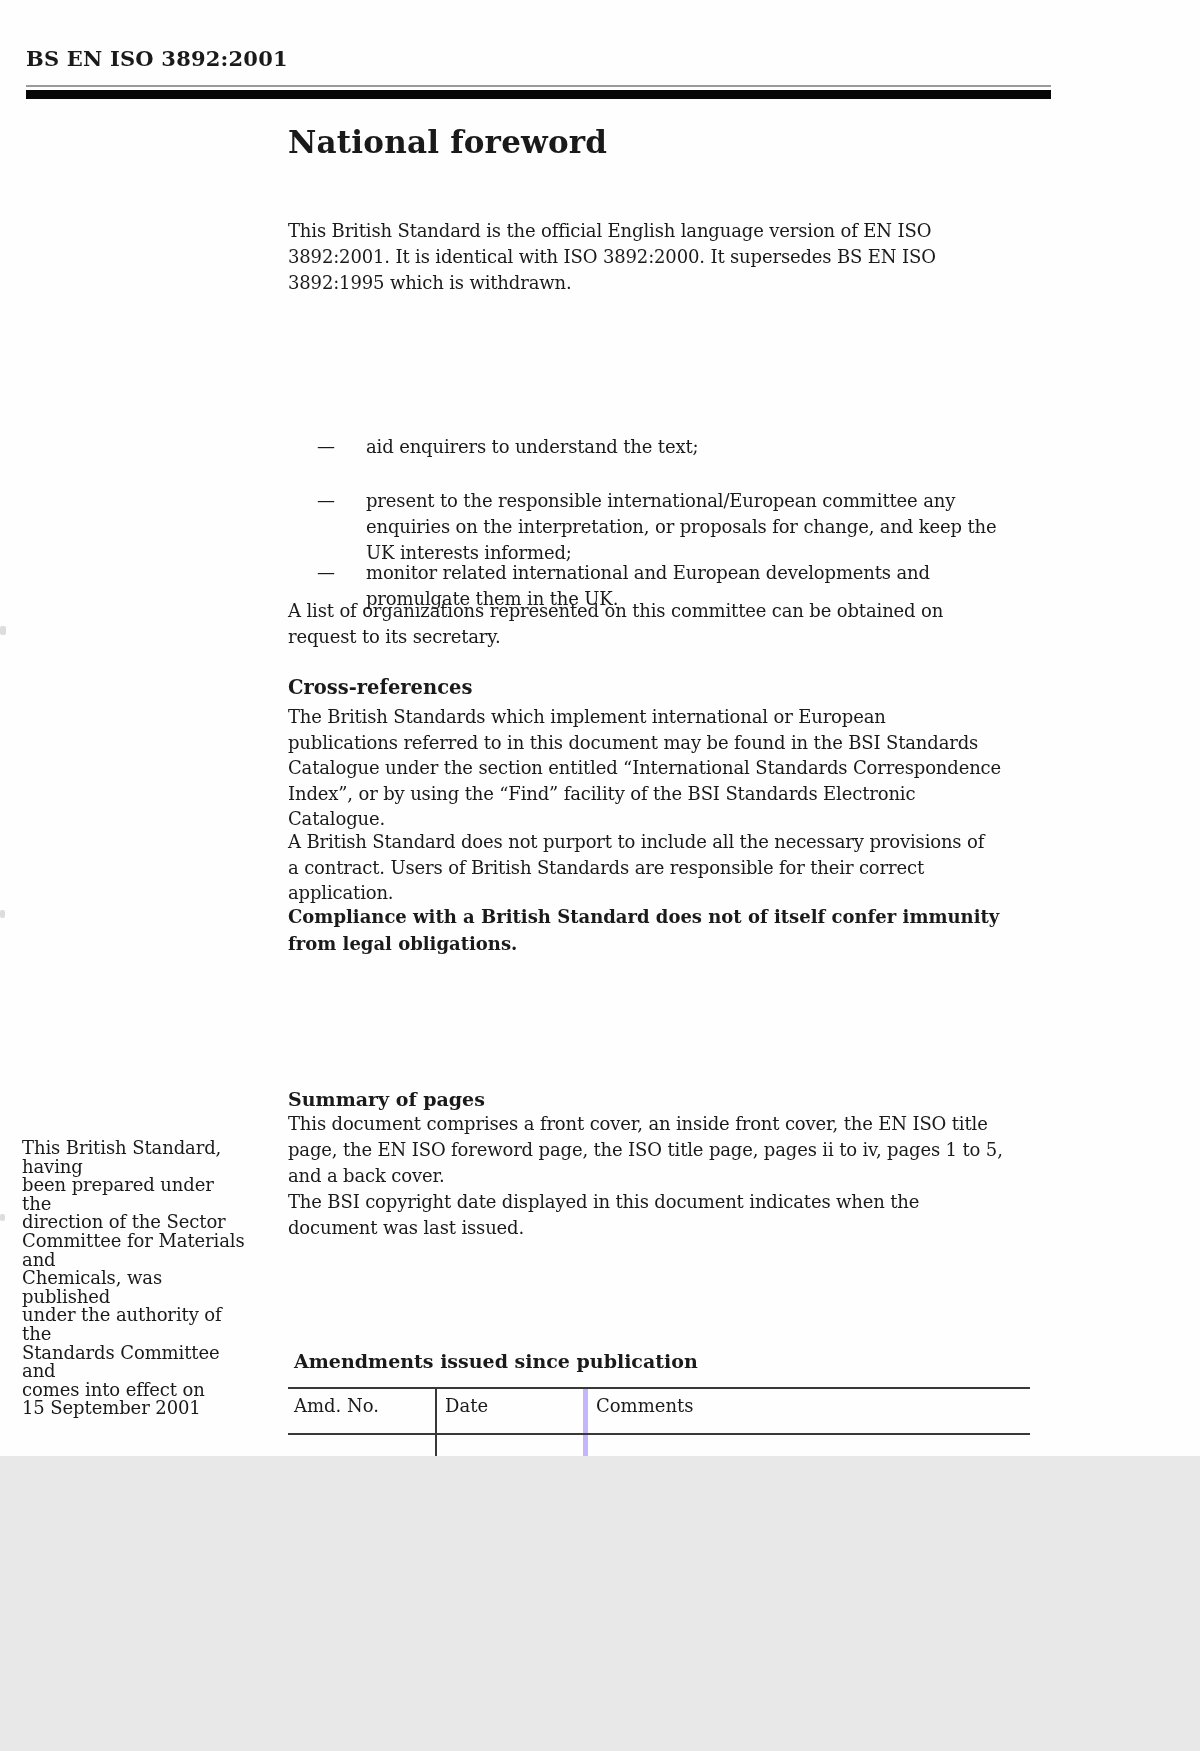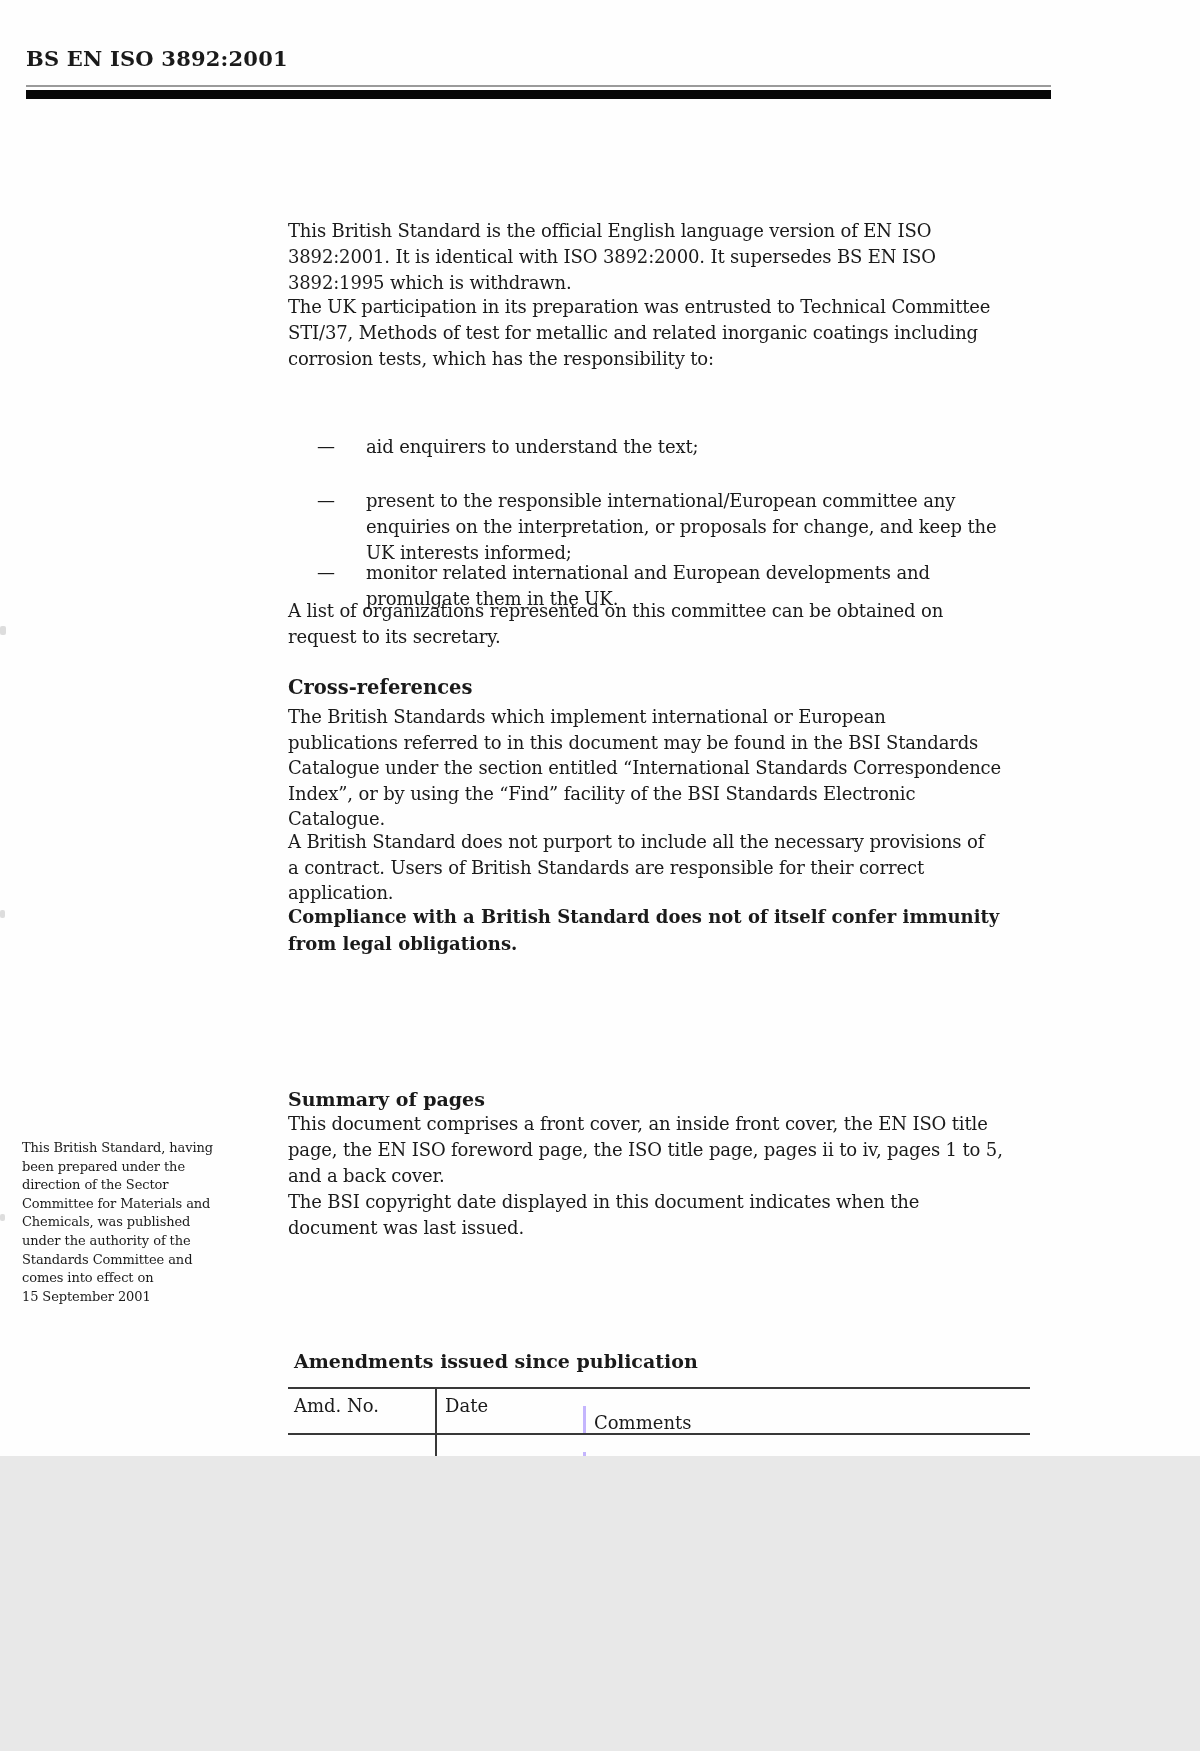--- a/index.html
+++ b/index.html
@@ -36,61 +36,59 @@
 
   .h-cross{left:288px;top:676px;font-size:19.5px;font-weight:bold;}
   .p4{top:704px;line-height:25.5px;}
   .p5{top:829px;line-height:25.5px;}
   .p6{top:903px;font-weight:bold;line-height:27px;letter-spacing:0px;}
 
   .h-summary{left:288px;top:1088px;font-size:19px;font-weight:bold;}
   .p7{top:1111px;line-height:26px;}
   .p8{top:1189px;line-height:26px;}
 
-  .side-note{left:22px;top:1139px;width:225px;font-size:13px;line-height:18.6px;letter-spacing:-0.1px;}
+  .side-note{left:22px;top:1139px;width:225px;font-size:18px;line-height:18.6px;letter-spacing:-0.1px;}
   .copyright{left:22px;top:1454px;font-size:15px;}
   .isbn{left:22px;top:1624px;font-size:16px;font-weight:bold;letter-spacing:0.2px;text-align:right;}
 
   .h-amend{left:294px;top:1350px;font-size:19px;font-weight:bold;}
 
   .amd-table{left:288px;top:1387px;width:742px;border-top:2px solid #383838;}
   .amd-row{display:flex;border-bottom:2px solid #383838;}
   .amd-row.head{height:44px;}
   .amd-row.blank{height:43px;}
   .amd-cell{box-sizing:border-box;padding:6px 12px 0 8px;font-size:18px;}
   .amd-cell.c0{width:147px;padding-left:6px;}
   .amd-cell.c1{width:148px;border-left:2px solid #383838;}
-  .amd-cell.c2{flex:1;border-left:3px solid #c4b5fd;margin-top:17px;}
+  .amd-cell.c2{flex:1;border-left:5px solid #c4b5fd;}
 
   .footer-rule{left:26px;top:1656px;width:1025px;height:3px;background:#7d7d7d;}
   .watermark{left:0;top:1718px;width:1180px;text-align:center;
     font-family:"DejaVu Sans","Liberation Sans",sans-serif;
     font-size:12.5px;color:#701a75;letter-spacing:0.3px;}
 
   .speck{background:#b5b5b5;opacity:0.45;border-radius:2px;}
   .sp1{left:0;top:626px;width:6px;height:9px;}
   .sp2{left:0;top:910px;width:5px;height:8px;}
   .sp3{left:0;top:1214px;width:5px;height:7px;}
 </style>
 </head>
 <body>
 
 <div class="page">
 
   <div class="abs header-ref">BS EN ISO 3892:2001</div>
   <div class="abs rule-thin"></div>
   <div class="abs rule-thick"></div>
 
+  <div class="abs doc-title">National foreword</div>
 
   <div class="abs col body-text pre p1">This British Standard is the official English language version of EN ISO
 3892:2001. It is identical with ISO 3892:2000. It supersedes BS EN ISO
 3892:1995 which is withdrawn.</div>
-  <div class="abs col body-text pre p2">The UK participation in its preparation was entrusted to Technical Committee
-STI/37, Methods of test for metallic and related inorganic coatings including
-corrosion tests, which has the responsibility to:</div>
 
   <div class="abs bullet b1">
     <span class="dash">—</span>
     <span class="btxt body-text pre">aid enquirers to understand the text;</span>
   </div>
   <div class="abs bullet b2">
     <span class="dash">—</span>
     <span class="btxt body-text pre">present to the responsible international/European committee any
 enquiries on the interpretation, or proposals for change, and keep the
 UK interests informed;</span>

